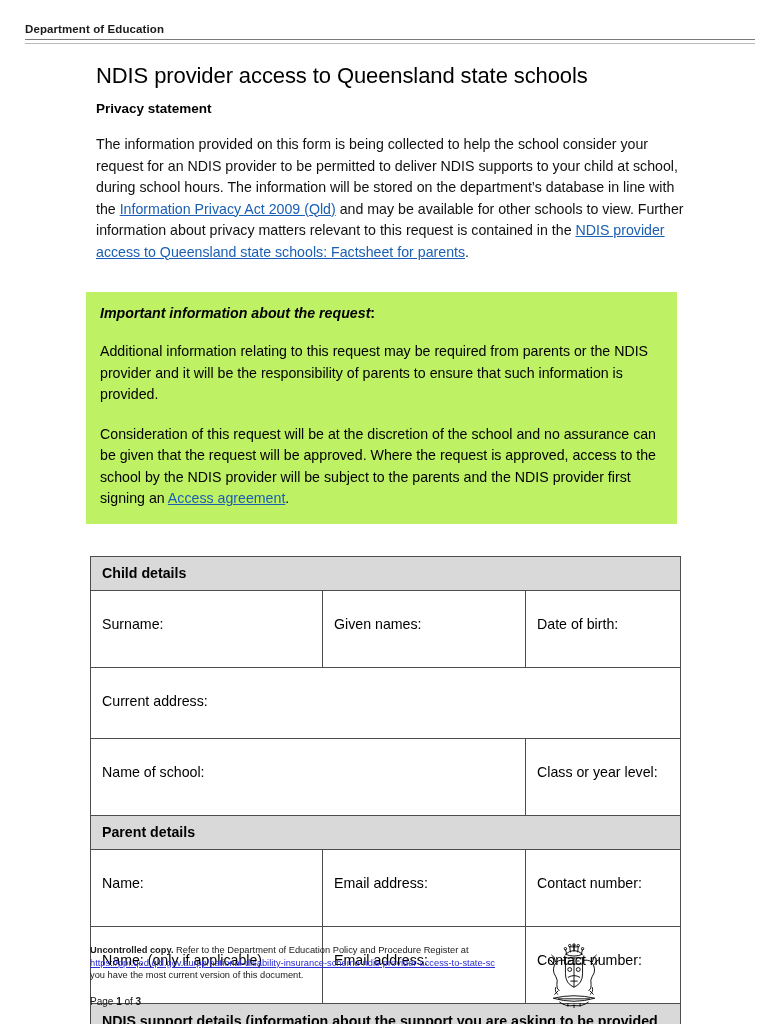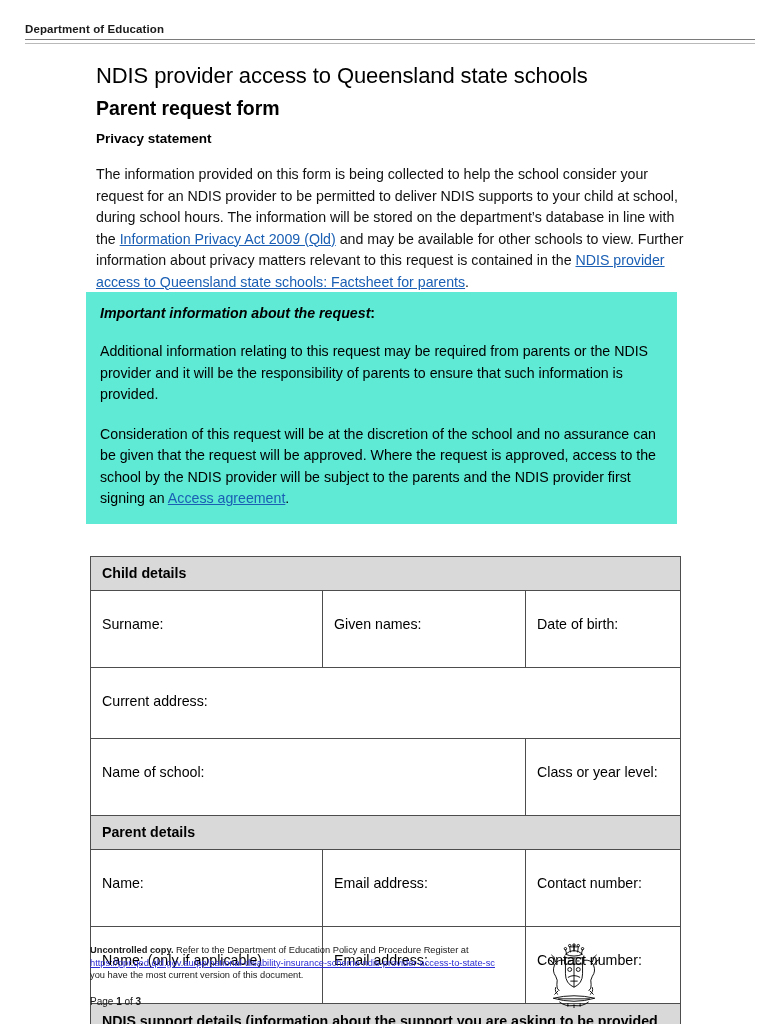--- a/index.html
+++ b/index.html
@@ -84,21 +84,21 @@
   }
   a.doclink.italic {
   }
 
   
   .callout {
     position: absolute;
     left: 86px;
     top: 292px;
     width: 591px;
-    background: #5eead4;
+    background: #bef264;
     padding: 11px 14px 14px 14px;
     box-sizing: border-box;
   }
   .callout .lead {
     margin: 0;
     font-size: 14.2px;
     font-weight: bold;
     font-style: italic;
     line-height: 20px;
   }
@@ -197,21 +197,20 @@
 
 <div class="page">
 
   <div class="doc-header">
     <div class="dept">Department of Education</div>
     <div class="rule"></div>
   </div>
 
   <div class="content">
     <h1 class="title-main">NDIS provider access to Queensland state schools</h1>
-    <h2 class="title-sub">Parent request form</h2>
     <h3 class="section-head">Privacy statement</h3>
 
     <p class="para"><span>The information provided on this form is being collected to help the school consider your request for an NDIS provider to be permitted to deliver NDIS supports to your child at school, during school hours. The information will be stored on the department’s database in line with the </span><a class="doclink italic" href="#">Information Privacy Act 2009 (Qld)</a><span> and may be available for other schools to view. Further information about privacy matters relevant to this request is contained in the </span><a class="doclink" href="#">NDIS provider access to Queensland state schools: Factsheet for parents</a><span>.</span></p>
   </div>
 
   <div class="callout">
     <p class="lead"><span>Important information about the request</span><span class="tail">:</span></p>
     <p class="cp">Additional information relating to this request may be required from parents or the NDIS provider and it will be the responsibility of parents to ensure that such information is provided.</p>
     <p class="cp"><span>Consideration of this request will be at the discretion of the school and no assurance can be given that the request will be approved.  Where the request is approved, access to the school by the NDIS provider will be subject to the parents and the NDIS provider first signing an </span><a class="doclink" href="#">Access agreement</a><span>.</span></p>
   </div>

